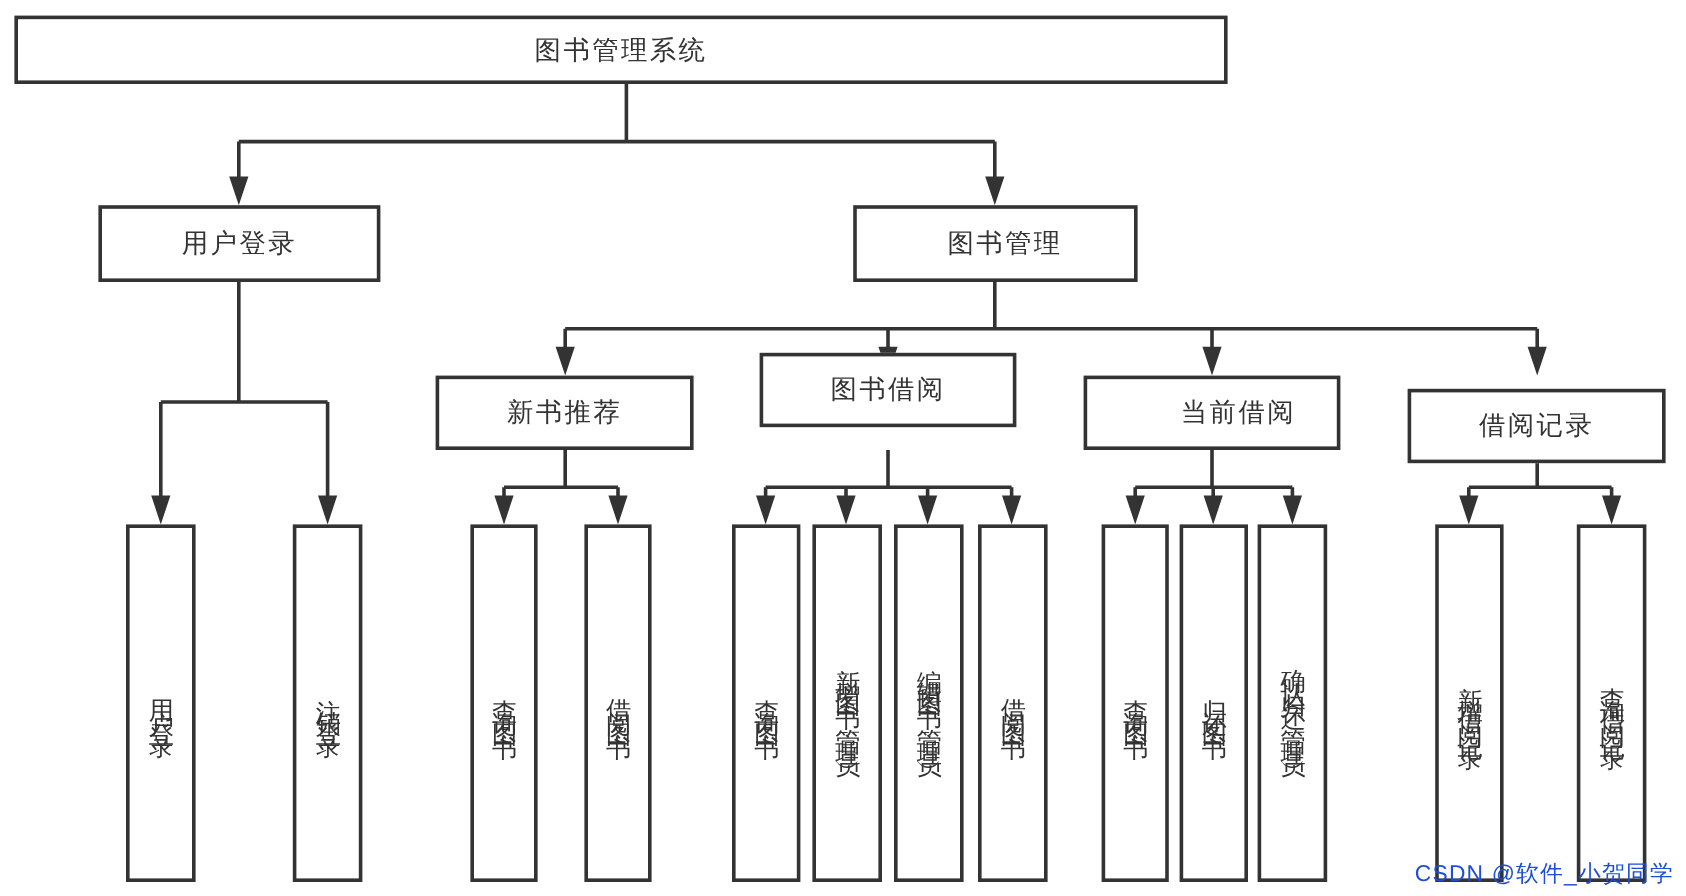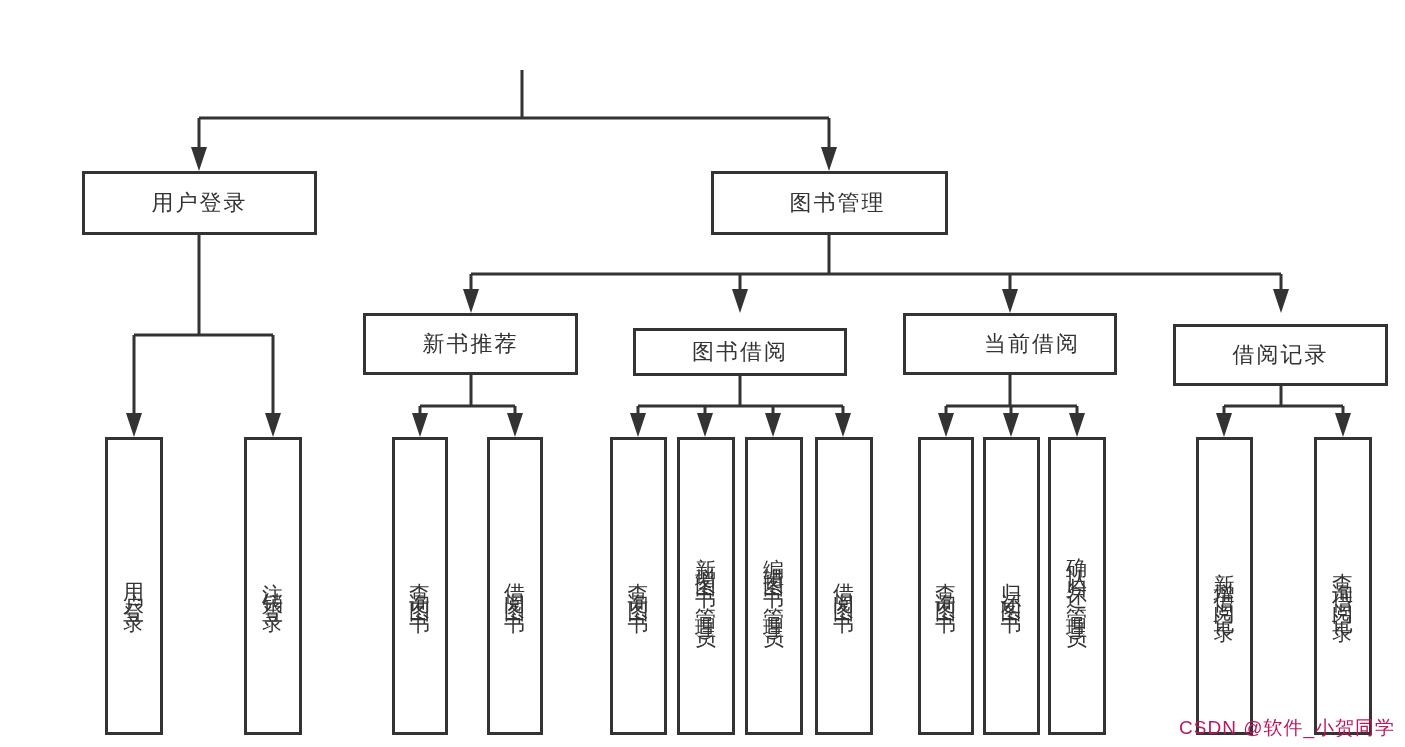--- a/index.html
+++ b/index.html
@@ -47,21 +47,21 @@
     line-height: 1.1;
     color: #333333;
     white-space: nowrap;
   }
   .watermark {
     position: absolute;
     right: 10px;
     bottom: 6px;
     font-size: 19px;
     letter-spacing: 1px;
-    color: #be185d;
+    color: #1d4ed8;
     z-index: 3;
     white-space: nowrap;
   }
 </style>
 </head>
 <body>
 
 <div class="canvas">
 
   <svg class="connector-svg" viewBox="0 0 1405 747" aria-hidden="true">
@@ -109,32 +109,35 @@
     </g>
 
     <g stroke="#333333" stroke-width="3" fill="none">
       <path d="M1281 375 V406 M1224 406 H1343 M1224 406 V416 M1343 406 V416"></path>
     </g>
     <g fill="#333333" stroke="none">
       <path d="M1216 413 L1232 413 L1224 437 Z M1335 413 L1351 413 L1343 437 Z"></path>
     </g>
   </svg>
 
+  <div class="box h" style="left:12px; top:13px; width:1011px; height:57px;">
+    <span>图书管理系统</span>
+  </div>
 
   <div class="box h" style="left:82px; top:171px; width:235px; height:64px;">
     <span>用户登录</span>
   </div>
   <div class="box h" style="left:711px; top:171px; width:237px; height:64px;padding-left:16px;">
     <span>图书管理</span>
   </div>
 
   <div class="box h" style="left:363px; top:313px; width:215px; height:62px;">
     <span>新书推荐</span>
   </div>
-  <div class="box h" style="left:633px; top:328px; width:214px; height:48px;">
+  <div class="box h" style="left:633px; top:294px; width:214px; height:62px;">
     <span>图书借阅</span>
   </div>
   <div class="box h" style="left:903px; top:313px; width:214px; height:62px;padding-left:44px;">
     <span>当前借阅</span>
   </div>
   <div class="box h" style="left:1173px; top:324px; width:215px; height:62px;">
     <span>借阅记录</span>
   </div>
 
   <div class="box leaf" style="left:105px; top:437px; width:58px; height:298px;">

